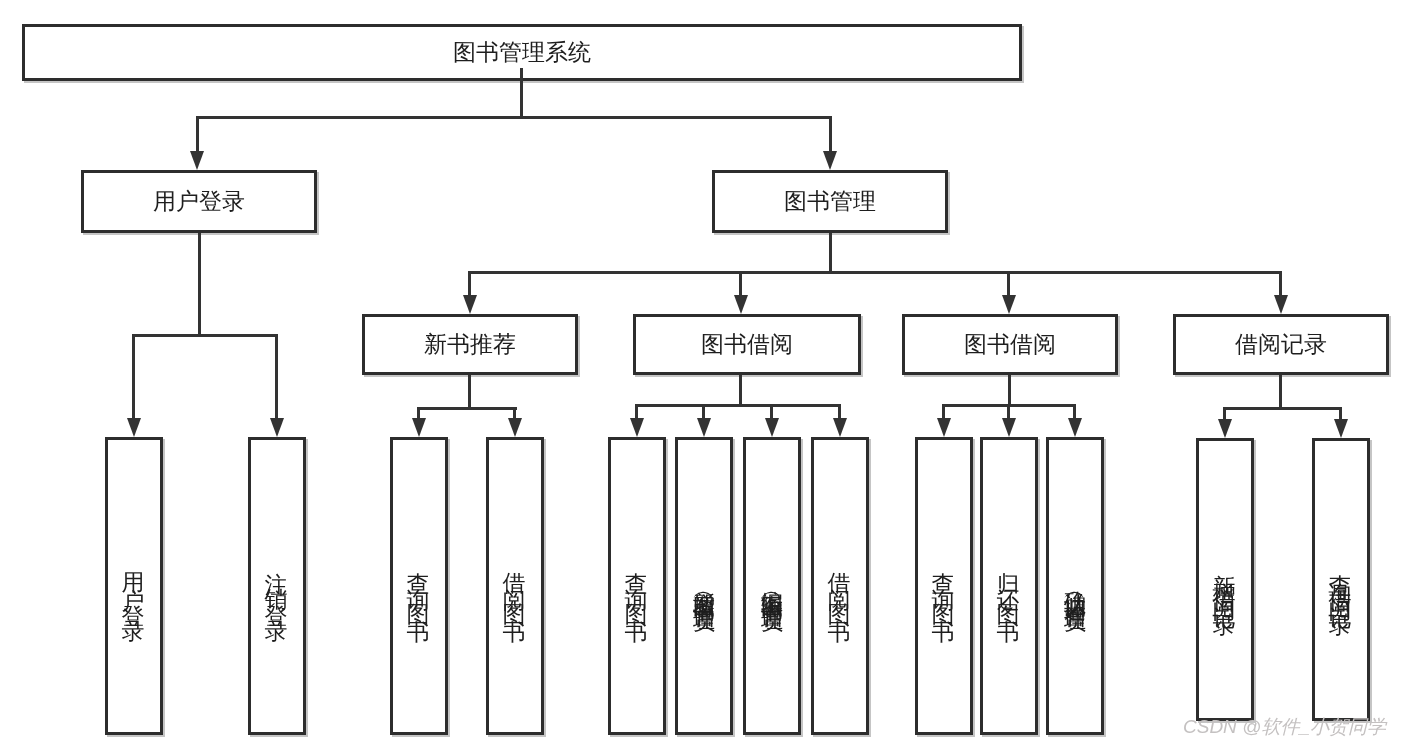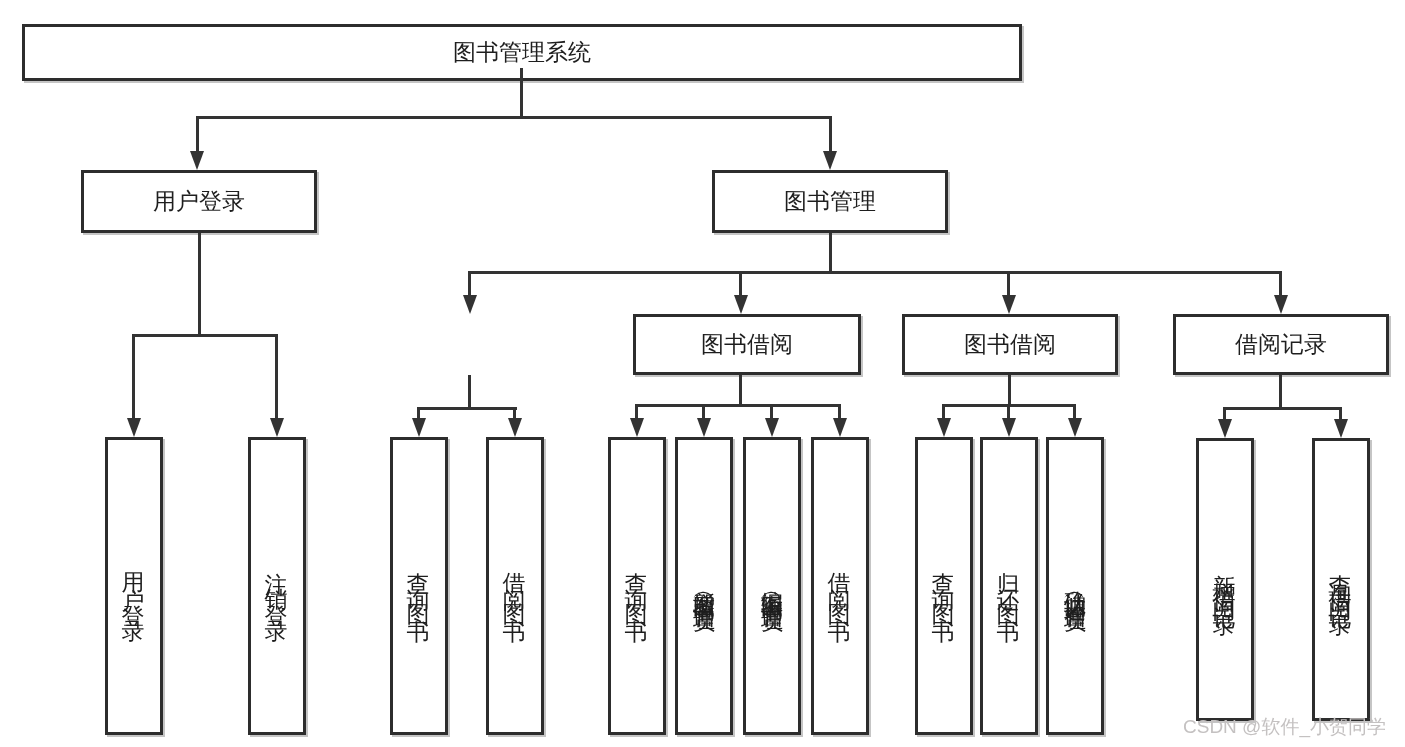--- a/index.html
+++ b/index.html
@@ -38,20 +38,21 @@
     border-top:19px solid #333333;
   }
   .watermark{
     position:absolute;
     left:1183px;top:714px;
     width:222px;
     font-size:19px;
     color:#c4c1c1;
     white-space:nowrap;
     z-index:5;
+    font-style:italic;
   }
 </style>
 </head>
 <body>
 
 <div id="canvas">
 
   <div class="box" style="left:22px;top:12px;width:1000px;height:57px;margin-top:12px;">
     <span>图书管理系统</span>
   </div>
@@ -81,20 +82,23 @@
   <div class="hline" style="left:468px;top:271px;width:814px;"></div>
   <div class="vline" style="left:468px;top:271px;height:27px;"></div>
   <div class="arrow" style="left:463px;top:295px;"></div>
   <div class="vline" style="left:739px;top:271px;height:27px;"></div>
   <div class="arrow" style="left:734px;top:295px;"></div>
   <div class="vline" style="left:1007px;top:271px;height:27px;"></div>
   <div class="arrow" style="left:1002px;top:295px;"></div>
   <div class="vline" style="left:1279px;top:271px;height:27px;"></div>
   <div class="arrow" style="left:1274px;top:295px;"></div>
 
+  <div class="box" style="left:362px;top:314px;width:216px;height:61px;">
+    <span>新书推荐</span>
+  </div>
   <div class="box" style="left:633px;top:314px;width:228px;height:61px;">
     <span>图书借阅</span>
   </div>
   <div class="box" style="left:902px;top:314px;width:216px;height:61px;">
     <span>图书借阅</span>
   </div>
   <div class="box" style="left:1173px;top:314px;width:216px;height:61px;">
     <span>借阅记录</span>
   </div>
 

